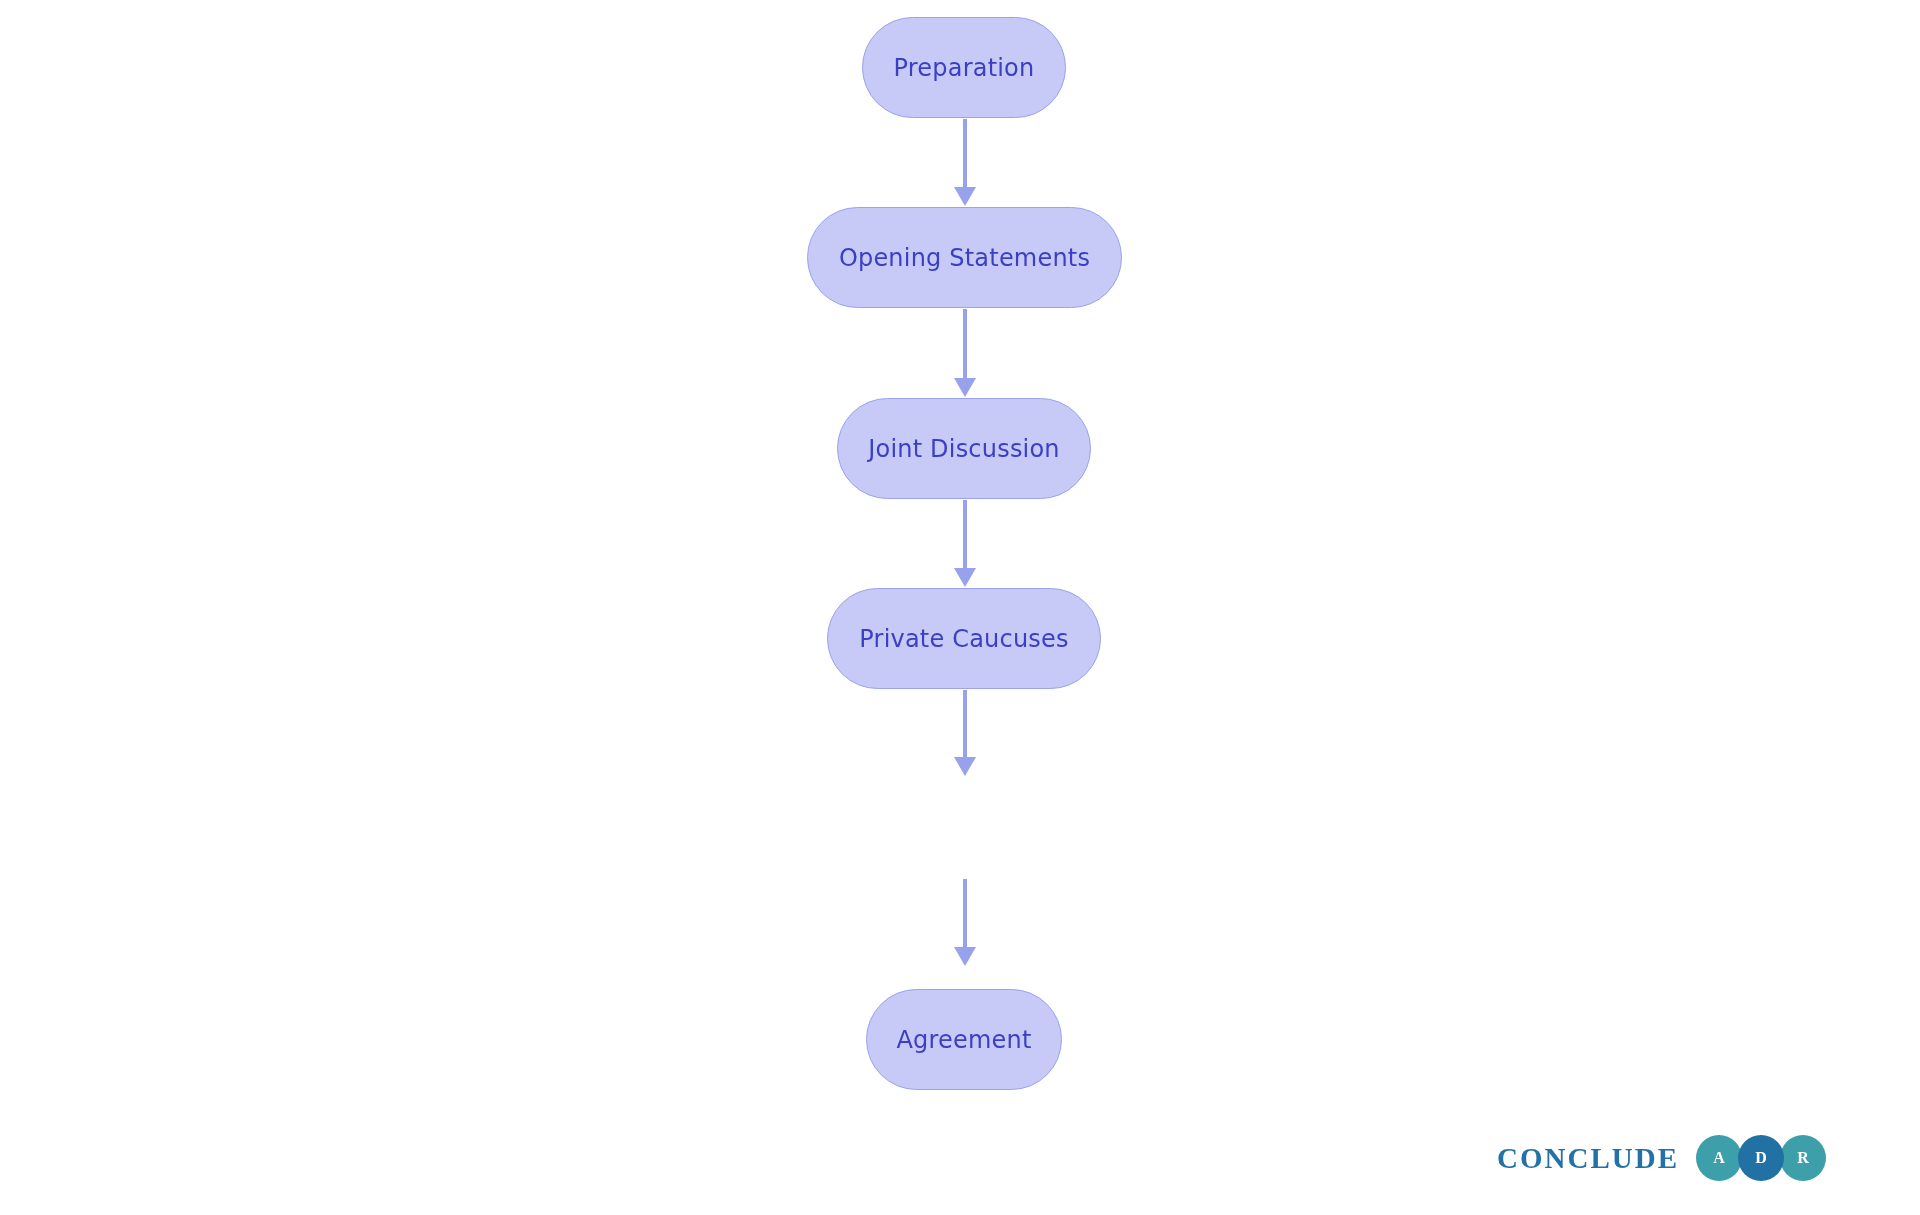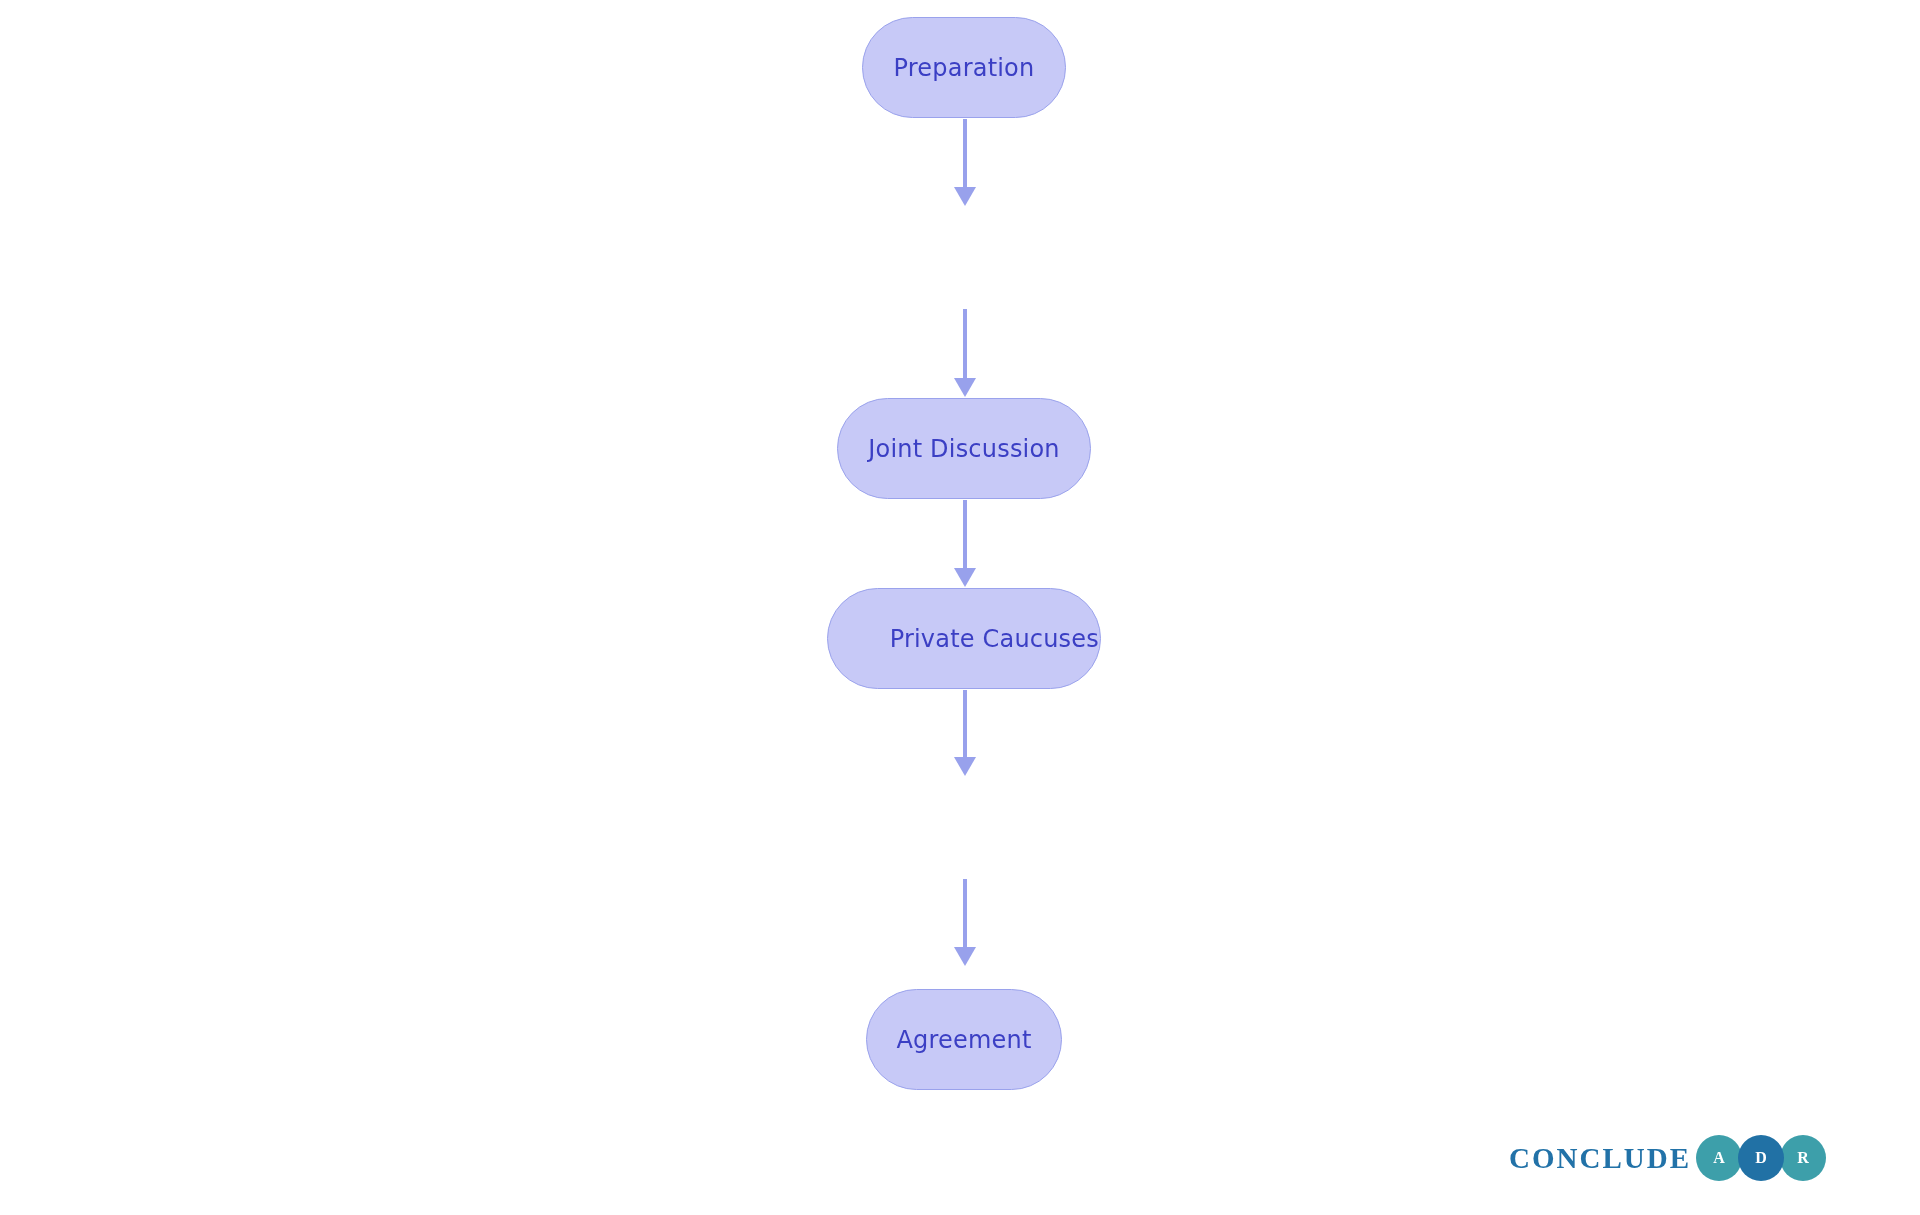--- a/index.html
+++ b/index.html
@@ -29,21 +29,21 @@
     align-items: center;
     justify-content: center;
     font-size: 24px;
     color: var(--node-text);
     letter-spacing: 0.2px;
     white-space: nowrap;
   }
   .node-0 { top: 13px;  left: 858px; width: 204px; }
   .node-1 { top: 203px; left: 803px; width: 315px; }
   .node-2 { top: 394px; left: 833px; width: 254px; }
-  .node-3 { top: 584px; left: 823px; width: 274px; justify-content: flex-end; }
+  .node-3 { top: 584px; left: 823px; width: 274px; }
   .node-4 { top: 773px; left: 856px; width: 208px; }
   .node-5 { top: 985px; left: 862px; width: 196px; }
 
   .arrow { position: absolute; left: 949px; width: 22px; }
   .arrow-0 { top: 114px; height: 89px; }
   .arrow-1 { top: 304px; height: 90px; }
   .arrow-2 { top: 495px; height: 89px; }
   .arrow-3 { top: 685px; height: 88px; }
   .arrow-4 { top: 874px; height: 89px; }
   .arrow-line {
@@ -60,21 +60,21 @@
     border-right: 11px solid transparent;
     border-top: 19px solid var(--arrow);
   }
 
   .logo {
     position: absolute;
     right: 92px;
     bottom: 32px;
     display: flex;
     align-items: center;
-    gap: 2px;
+    gap: 14px;
   }
   .wordmark {
     font-family: "Liberation Serif", serif;
     font-weight: bold;
     font-size: 29px;
     letter-spacing: 2px;
     color: var(--logo-text);
   }
   .badges { display: flex; align-items: center; }
   .badge {
@@ -101,20 +101,23 @@
 
   <div class="node node-0">
     <span>Preparation</span>
   </div>
 
   <div class="arrow arrow-0">
     <div class="arrow-line"></div>
     <div class="arrow-head"></div>
   </div>
 
+  <div class="node node-1">
+    <span>Opening Statements</span>
+  </div>
 
   <div class="arrow arrow-1">
     <div class="arrow-line"></div>
     <div class="arrow-head"></div>
   </div>
 
   <div class="node node-2">
     <span>Joint Discussion</span>
   </div>
 

